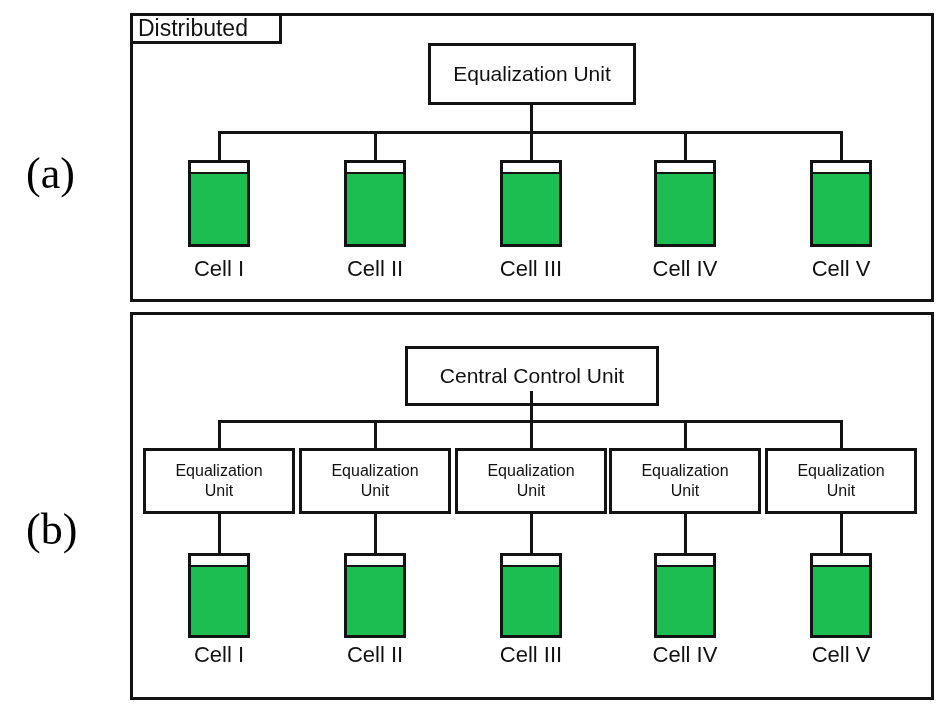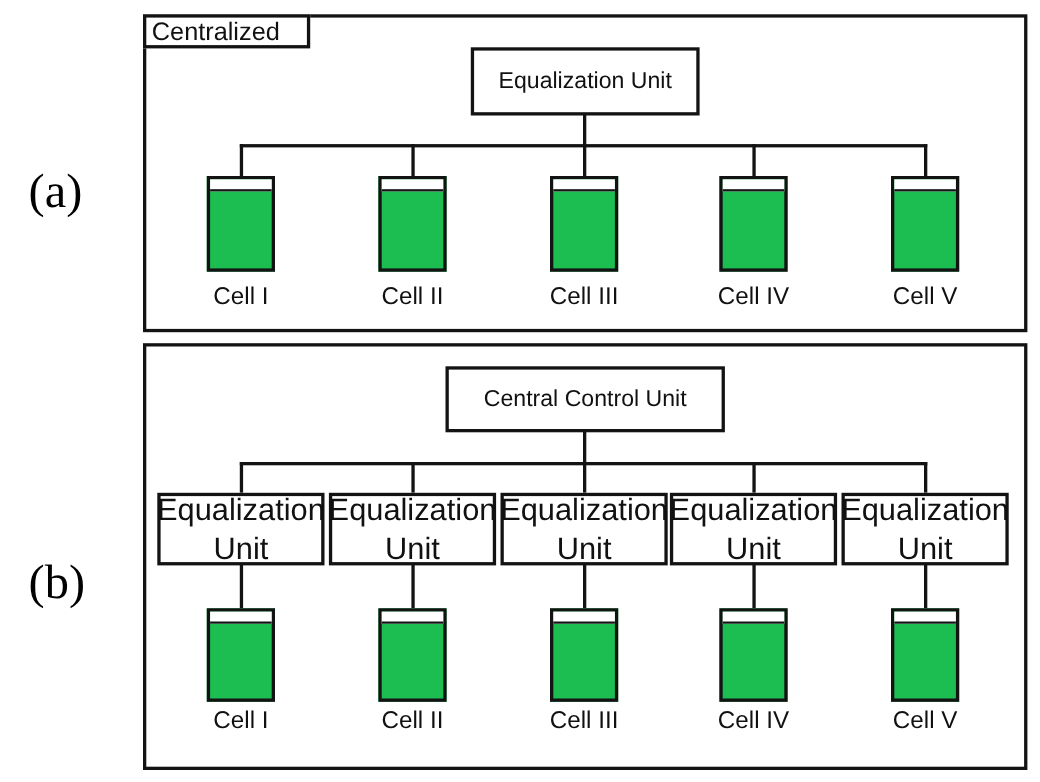--- a/index.html
+++ b/index.html
@@ -21,21 +21,21 @@
   .unitbox {
     position:absolute; box-sizing:border-box;
     border:3px solid var(--line_black, #111); background:#fff;
     display:flex; align-items:center; justify-content:center;
     font-size:21px; text-align:center;
   }
   .eq-box {
     position:absolute; box-sizing:border-box;
     border:3px solid var(--line_black, #111); background:#fff;
     display:flex; align-items:center; justify-content:center;
-    font-size:28px; line-height:1.25; text-align:center;
+    font-size:16px; line-height:1.25; text-align:center;
   }
   .eq-box span { white-space:pre-line; }
   .hline, .vline { position:absolute; background:var(--line_black, #111); }
   .battery {
     position:absolute; box-sizing:border-box; width:62px;
     border:3px solid var(--line_black, #111);
     background:var(--cell_green, #1cbe52);
   }
   .battery .cap {
     position:absolute; top:0; left:0; right:0; height:9px;
@@ -54,21 +54,21 @@
 <body>
 
 <div class="canvas">
 
   <div class="side-tag" style="left:26px; top:152px;">(a)</div>
   <div class="side-tag" style="left:26px; top:508px;">(b)</div>
 
   <div class="frame" style="left:130px; top:13px; width:804px; height:289px;"></div>
 
   <div class="cornerbox" style="left:130px; top:13px; width:152px; height:31px;">
-    <span>Centralized</span>
+    <span>Distributed</span>
   </div>
 
   <div class="unitbox" style="left:428px; top:43px; width:208px; height:62px;">
     <span>Equalization Unit</span>
   </div>
 
   <div class="vline" style="left:530px; top:103px; width:3px; height:30px;"></div>
   <div class="hline" style="left:218px; top:131px; width:625px; height:3px;"></div>
   <div class="vline" style="left:218px; top:131px; width:3px; height:29px;"></div>
   <div class="vline" style="left:374px; top:131px; width:3px; height:29px;"></div>
@@ -94,21 +94,21 @@
 
   <div class="cell-label" style="left:144px; top:257px;">Cell I</div>
   <div class="cell-label" style="left:300px; top:257px;">Cell II</div>
   <div class="cell-label" style="left:456px; top:257px;">Cell III</div>
   <div class="cell-label" style="left:610px; top:257px;">Cell IV</div>
   <div class="cell-label" style="left:766px; top:257px;">Cell V</div>
 
   <div class="frame" style="left:130px; top:312px; width:804px; height:388px;"></div>
 
 
-  <div class="unitbox" style="left:405px; top:333px; width:254px; height:60px;">
+  <div class="unitbox" style="left:405px; top:346px; width:254px; height:60px;">
     <span>Central Control Unit</span>
   </div>
 
   <div class="vline" style="left:530px; top:391px; width:3px; height:57px;"></div>
   <div class="hline" style="left:218px; top:420px; width:625px; height:3px;"></div>
   <div class="vline" style="left:218px; top:420px; width:3px; height:28px;"></div>
   <div class="vline" style="left:374px; top:420px; width:3px; height:28px;"></div>
   <div class="vline" style="left:684px; top:420px; width:3px; height:28px;"></div>
   <div class="vline" style="left:840px; top:420px; width:3px; height:28px;"></div>
 

